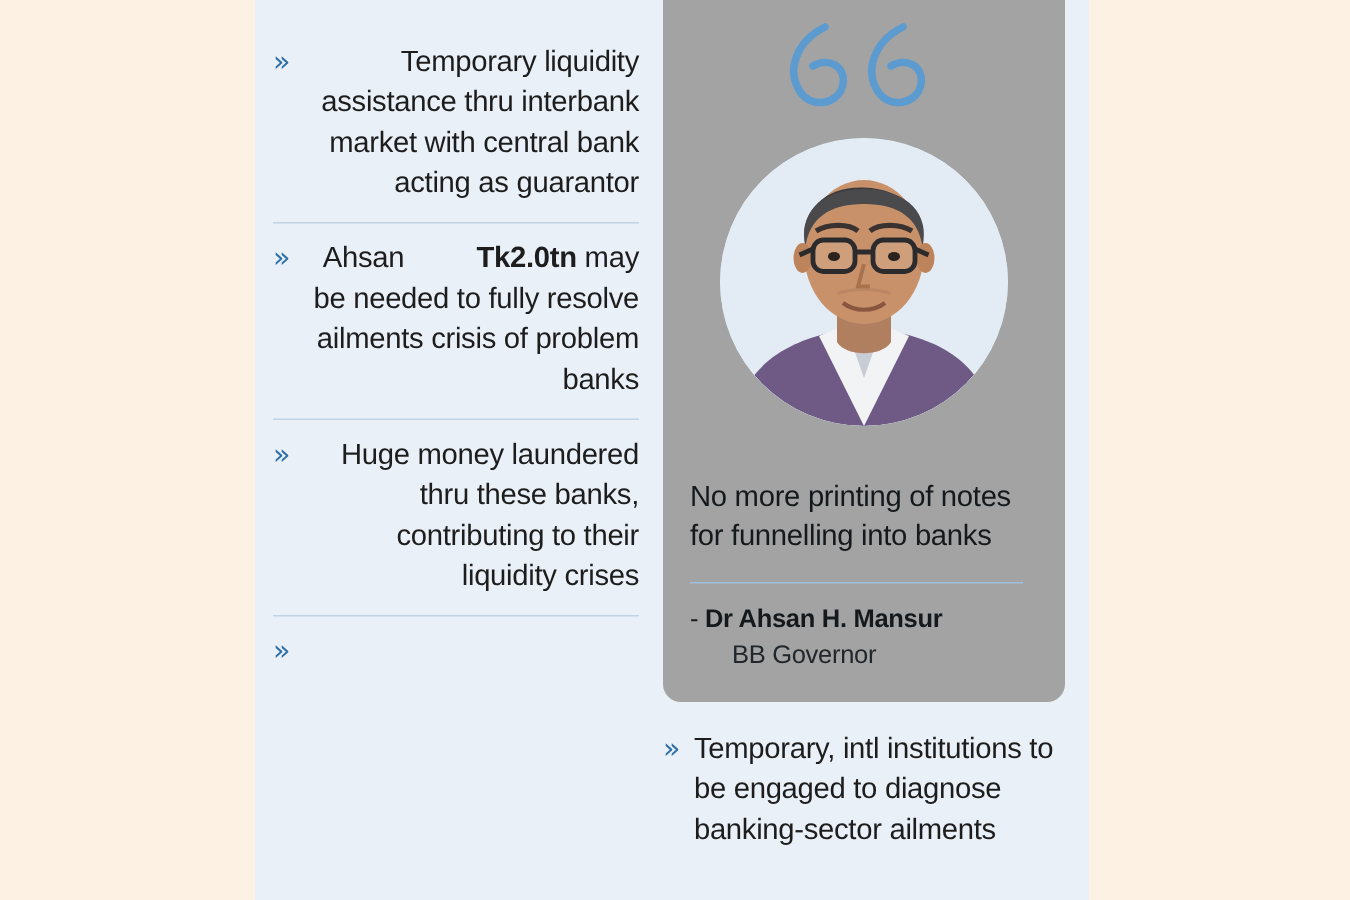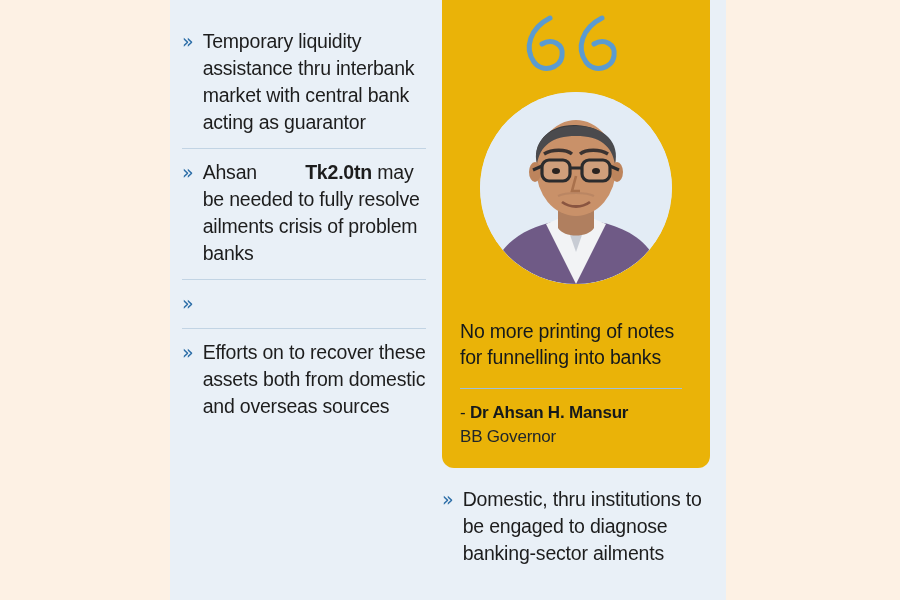--- a/index.html
+++ b/index.html
@@ -50,33 +50,34 @@
     font-size: 19px;
     line-height: 26px;
     margin-right: 9px;
     font-family: "DejaVu Sans", sans-serif;
   }
   .bullet .txt {
     font-size: 19.5px;
     line-height: 27px;
     color: #1d1d1d;
     letter-spacing: -0.2px;
+    text-align: right;
   }
   .bullet .txt b {
     font-weight: bold;
     margin-left: 43px;
   }
   
   .quote-card {
     position: absolute;
     left: 272px;
     top: 0px;
     width: 268px;
     height: 468px;
-    background: #eab308;
+    background: #a3a3a3;
     border-radius: 0 0 12px 12px;
     box-sizing: border-box;
     padding: 0 18px;
   }
   .quote-mark {
     position: absolute;
     left: 78px;
     top: 14px;
     width: 110px;
     height: 62px;
@@ -121,21 +122,21 @@
     line-height: 25px;
     color: #15191c;
     font-weight: bold;
     letter-spacing: -0.2px;
   }
   .attrib .name .dash { font-weight: normal; }
   .attrib .role {
     font-size: 17px;
     line-height: 24px;
     color: #20262b;
-    margin-left: 0;
+    margin-left: 28px;
     letter-spacing: -0.2px;
   }
   
   .bottom-bullet {
     position: absolute;
     left: 272px;
     top: 486px;
     width: 280px;
     display: flex;
     align-items: flex-start;
@@ -179,25 +180,25 @@
         <span class="txt">Temporary liquidity assistance thru interbank market with central bank acting as guarantor</span>
       </div>
 
       <div class="bullet">
         <span class="chev">»</span>
         <span class="txt"><span>Ahsan </span><b>Tk2.0tn</b><span> may be needed to fully resolve ailments crisis of problem banks</span></span>
       </div>
 
       <div class="bullet">
         <span class="chev">»</span>
-      </div>
-
-      <div class="bullet">
-        <span class="chev">»</span>
-        <span class="txt">Efforts on to recover these assets both from domestic and overseas sources</span>
+        <span class="txt">Huge money laundered thru these banks, contributing to their liquidity crises</span>
+      </div>
+
+      <div class="bullet">
+        <span class="chev">»</span>
       </div>
 
     </div>
 
     <div class="quote-card">
 
       <svg class="quote-mark" viewBox="0 0 110 62">
         <g fill="none" stroke="#5b9bd0" stroke-width="5" stroke-linecap="round">
           <path d="M30 4 C10 14, 4 34, 14 48 C22 59, 40 55, 42 42 C44 30, 32 24, 22 30"></path>
           <path d="M82 4 C62 14, 56 34, 66 48 C74 59, 92 55, 94 42 C96 30, 84 24, 74 30"></path>
@@ -255,17 +256,17 @@
 
       <div class="attrib">
         <div class="name"><span class="dash">-</span>&nbsp;<span>Dr Ahsan H. Mansur</span></div>
         <div class="role">BB Governor</div>
       </div>
 
     </div>
 
     <div class="bottom-bullet">
       <span class="chev">»</span>
-      <span class="txt">Domestic, thru institutions to be engaged to diagnose banking-sector ailments</span>
+      <span class="txt">Temporary, intl institutions to be engaged to diagnose banking-sector ailments</span>
     </div>
 
   </div>
 </div>
 
 </body></html>

